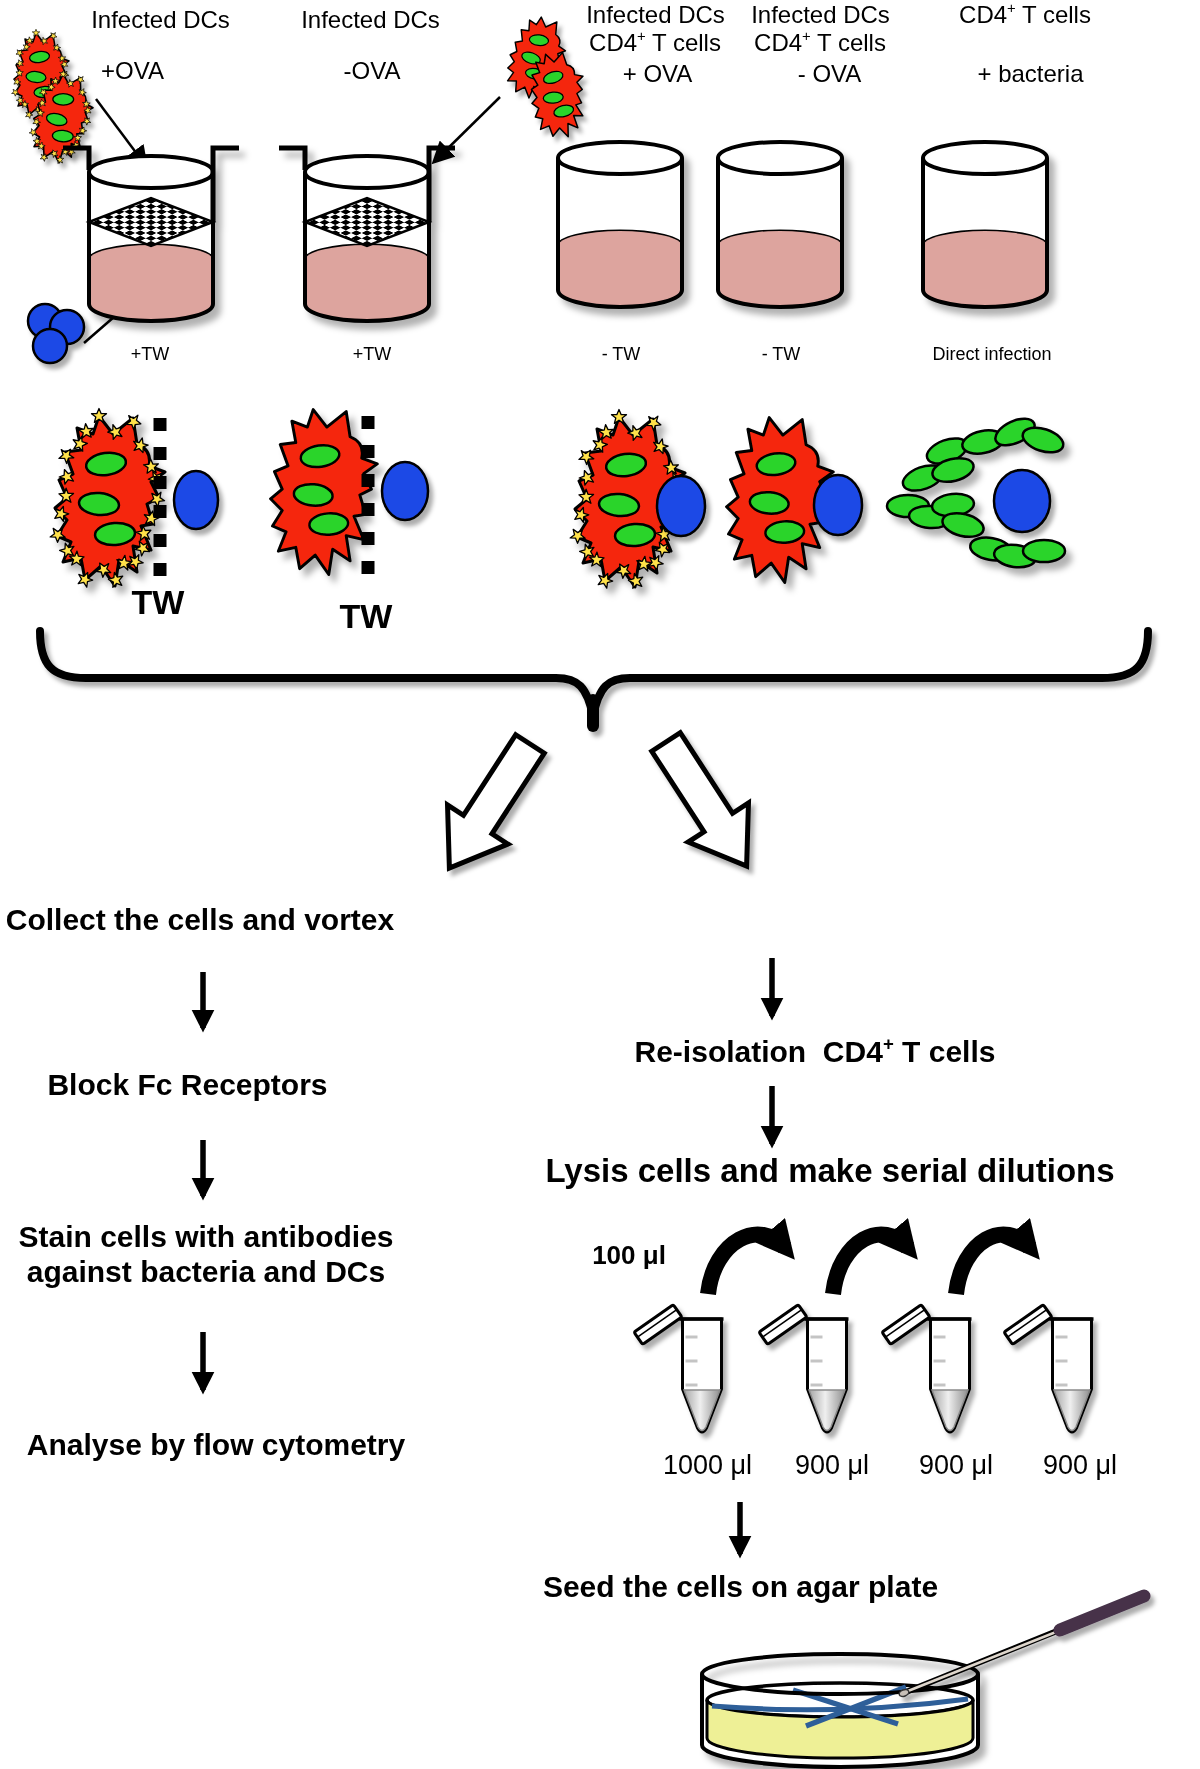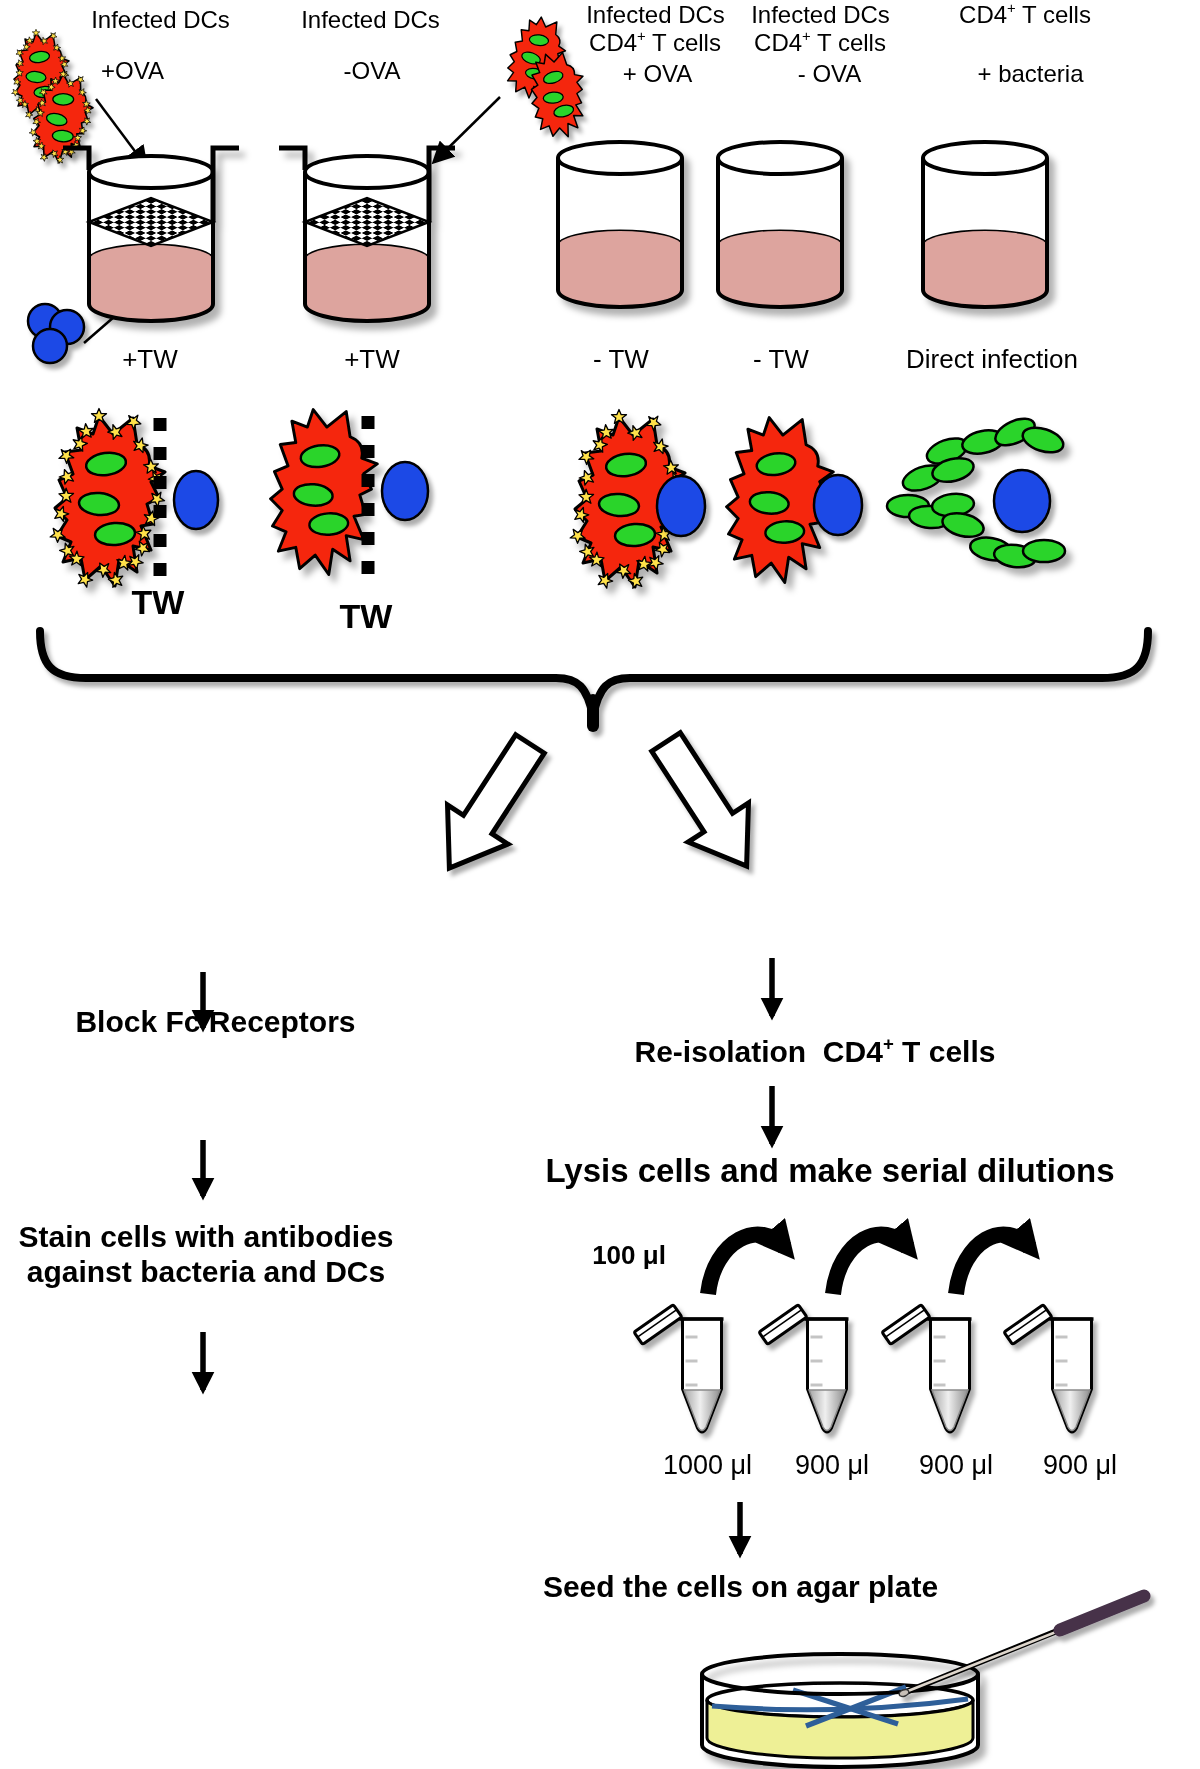--- a/index.html
+++ b/index.html
@@ -1,21 +1,21 @@
 <!DOCTYPE html>
 <html><head>
 <meta charset="utf-8">
 <style>
   html,body{margin:0;padding:0;background:#fff;}
   #fig{position:relative;width:1200px;height:1769px;background:#fff;overflow:hidden;
        font-family:"Liberation Sans",sans-serif;color:#000;text-decoration:underline;}
   #art{position:absolute;left:0;top:0;z-index:1;}
   .lbl{position:absolute;z-index:2;text-align:center;white-space:nowrap;line-height:1.16;}
   .cond{font-size:24px;}
-  .wellLabel{font-size:26px;}
+  .wellLabel{font-size:18px;}
   .twLabel{font-size:34px;font-weight:bold;}
   .step{font-size:30px;font-weight:bold;}
   .stepWide{font-size:33px;font-weight:bold;}
   .vol{font-size:27px;}
   .volSmall{font-size:26px;font-weight:bold;}
   .pre{white-space:pre;}
   sup{font-size:62%;position:relative;top:-1px;font-weight:inherit;}
   .twoLine span{display:block;}
 </style>
 </head>
@@ -375,25 +375,27 @@
 
   <div class="lbl wellLabel" style="left:95px;top:344px;width:110px;">+TW</div>
   <div class="lbl wellLabel" style="left:317px;top:344px;width:110px;">+TW</div>
   <div class="lbl wellLabel" style="left:566px;top:344px;width:110px;">- TW</div>
   <div class="lbl wellLabel" style="left:726px;top:344px;width:110px;">- TW</div>
   <div class="lbl wellLabel" style="left:902px;top:344px;width:180px;">Direct infection</div>
 
   <div class="lbl twLabel" style="left:126px;top:583px;width:64px;">TW</div>
   <div class="lbl twLabel" style="left:334px;top:597px;width:64px;">TW</div>
 
-  <div class="lbl step" style="left:0px;top:1005px;width:375px;margin-left:28px;">Block Fc Receptors</div>
+  <div class="lbl step" style="left:0px;top:903px;width:400px;">Collect the cells and vortex</div>
+  <div class="lbl step" style="left:0px;top:1068px;width:375px;">Block Fc Receptors</div>
   <div class="lbl step twoLine" style="left:0px;top:1220px;width:412px;">
       <span>Stain cells with antibodies</span>
       <span>against bacteria and DCs</span>
     </div>
+  <div class="lbl step" style="left:0px;top:1428px;width:432px;">Analyse by flow cytometry</div>
 
   <div class="lbl step" style="left:585px;top:1034px;width:460px;"><span class="pre">Re-isolation  CD4</span><sup>+</sup><span> T cells</span></div>
   <div class="lbl stepWide" style="left:540px;top:1152px;width:580px;">Lysis cells and make serial dilutions</div>
 
   <div class="lbl volSmall" style="left:584px;top:1240px;width:90px;">100 μl</div>
   <div class="lbl vol" style="left:645px;top:1450px;width:125px;">1000 μl</div>
   <div class="lbl vol" style="left:772px;top:1450px;width:120px;">900 μl</div>
   <div class="lbl vol" style="left:896px;top:1450px;width:120px;">900 μl</div>
   <div class="lbl vol" style="left:1020px;top:1450px;width:120px;">900 μl</div>
 

